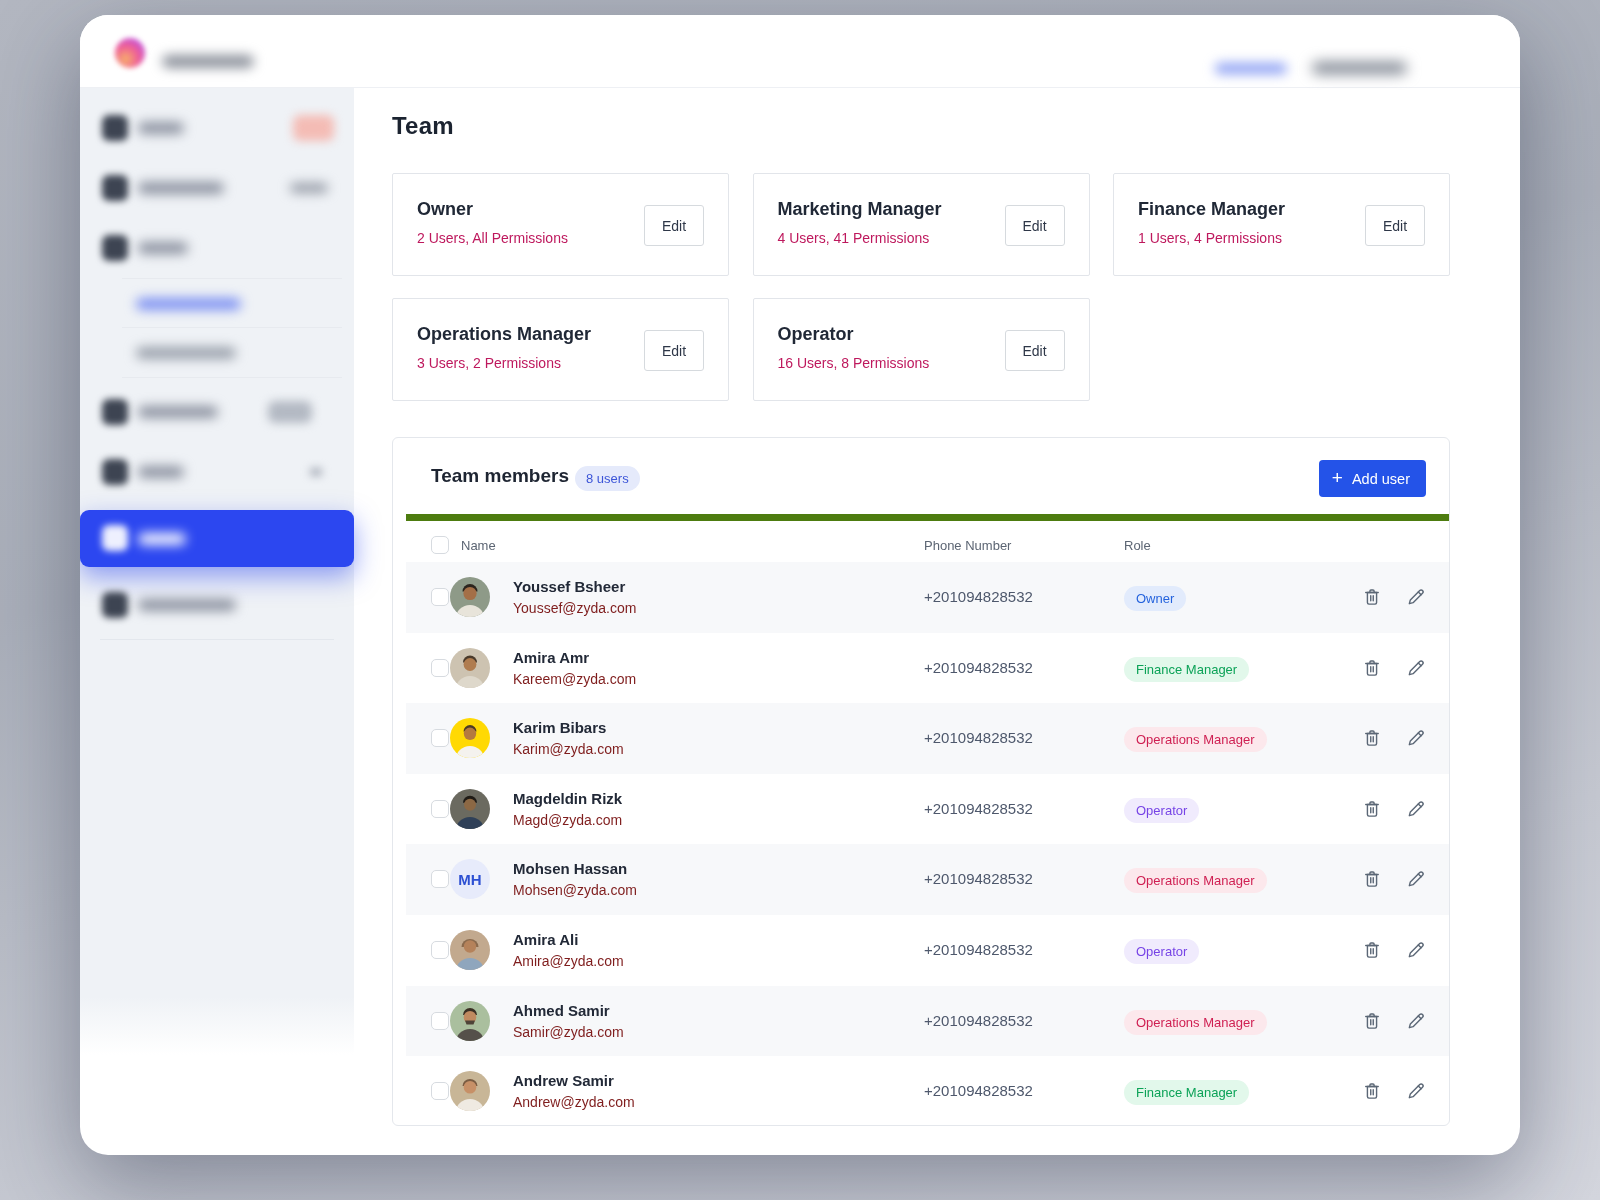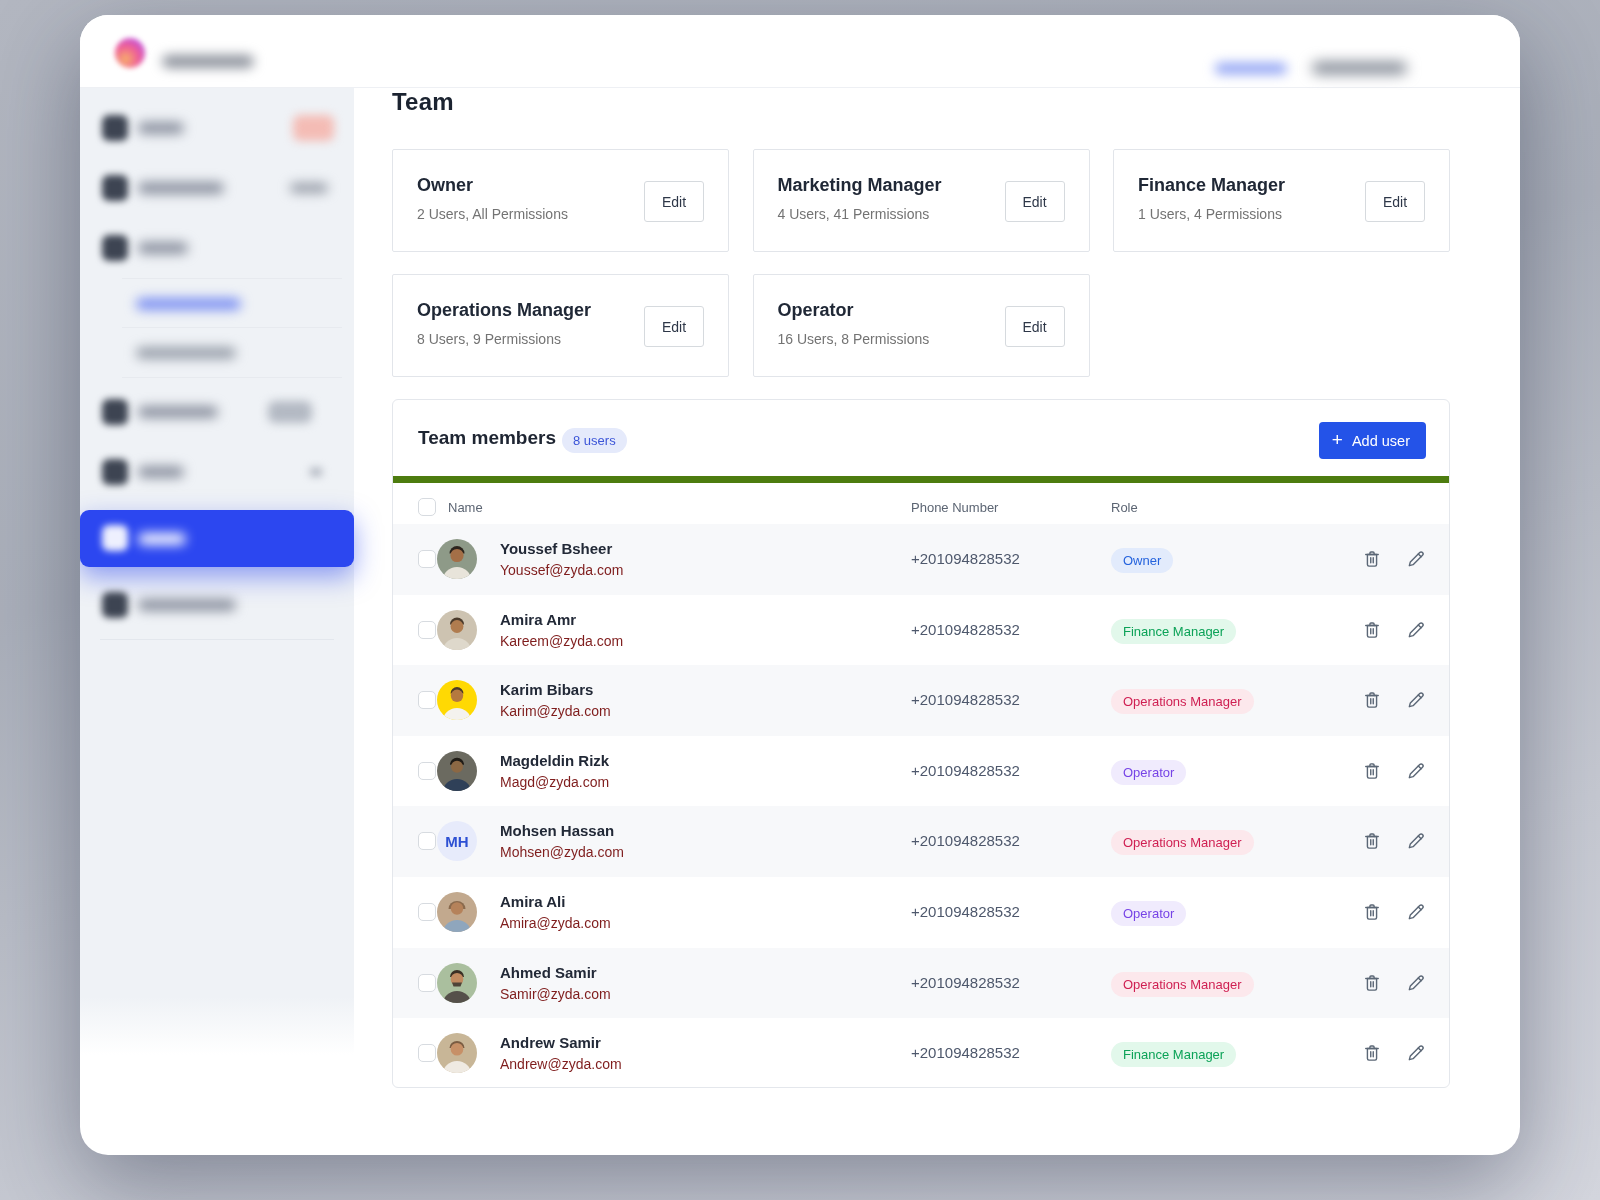--- a/index.html
+++ b/index.html
@@ -47,35 +47,35 @@
     margin-top:8px; height:57px; background:#2c47f0; border-radius:9px;
     box-shadow: 0 10px 26px rgba(44,71,240,.50);
   }
   .side-item.selected .side-icon { background:rgba(255,255,255,.92); top:15px; }
   .side-item.selected .side-label { background:rgba(255,255,255,.95); top:23px; }
   .side-item.after-selected { margin-top:8px; }
   .side-divider { height:1px; background:#e3e7ed; margin:4px 20px 0 20px; }
 
   
   .main { position:absolute; left:312px; top:73px; width:1058px; }
-  .page-title { font-size:24px; font-weight:700; color:#1b2330; letter-spacing:.2px; }
+  .page-title { margin-top:24px; font-size:24px; font-weight:700; color:#1b2330; letter-spacing:.2px; }
 
   .role-grid { margin-top:33px; display:grid; grid-template-columns:repeat(3,337px); column-gap:23.5px; row-gap:22px; }
   .role-card { position:relative; height:103px; background:#fff; border:1px solid #e2e5ea; border-radius:2px; }
   .role-name { position:absolute; left:24px; top:25px; font-size:18px; font-weight:600; color:#202836; }
-  .role-summary { position:absolute; left:24px; top:56px; font-size:14px; color:#737373; }
+  .role-summary { position:absolute; left:24px; top:56px; font-size:14px; color:#be185d; }
   .edit-btn {
     position:absolute; right:24px; top:31px; width:60px; height:41px;
     background:#fff; border:1px solid #d6dade; border-radius:3px;
     font-size:14px; color:#2e3748; display:flex; align-items:center; justify-content:center; cursor:pointer;
     font-family:"Liberation Sans",sans-serif;
   }
 
   
-  .team-panel { margin-top:22px; height:689px; background:#fff; border:1px solid #e4e7ec; border-radius:6px; overflow:hidden; }
+  .team-panel { margin-top:36px; height:689px; background:#fff; border:1px solid #e4e7ec; border-radius:6px; overflow:hidden;padding-left:13px; }
   .panel-head { position:relative; height:76px; }
   .panel-title { position:absolute; left:25px; top:27px; font-size:19px; font-weight:700; color:#1e2532; }
   .count-badge { position:absolute; left:169px; top:28px; background:#e5eafb; color:#3c55d8; font-size:13px; padding:5px 11px; border-radius:20px; }
   .add-user-btn {
     position:absolute; right:23px; top:22px; height:37px; padding:0 16px 0 13px;
     background:#2453e8; border:none; border-radius:4px; color:#fff; font-size:14.5px;
     display:flex; align-items:center; gap:9px; cursor:pointer; font-family:"Liberation Sans",sans-serif;
   }
   .plus-glyph { font-size:19px; font-weight:400; line-height:1; margin-top:-2px; }
 
@@ -169,21 +169,21 @@
         <div class="role-summary">4 Users, 41 Permissions</div>
         <button class="edit-btn">Edit</button>
       </div>
       <div class="role-card">
         <div class="role-name">Finance Manager</div>
         <div class="role-summary">1 Users, 4 Permissions</div>
         <button class="edit-btn">Edit</button>
       </div>
       <div class="role-card">
         <div class="role-name">Operations Manager</div>
-        <div class="role-summary">8 Users, 9 Permissions</div>
+        <div class="role-summary">3 Users, 2 Permissions</div>
         <button class="edit-btn">Edit</button>
       </div>
       <div class="role-card">
         <div class="role-name">Operator</div>
         <div class="role-summary">16 Users, 8 Permissions</div>
         <button class="edit-btn">Edit</button>
       </div>
     </div>
 
     <div class="team-panel">

